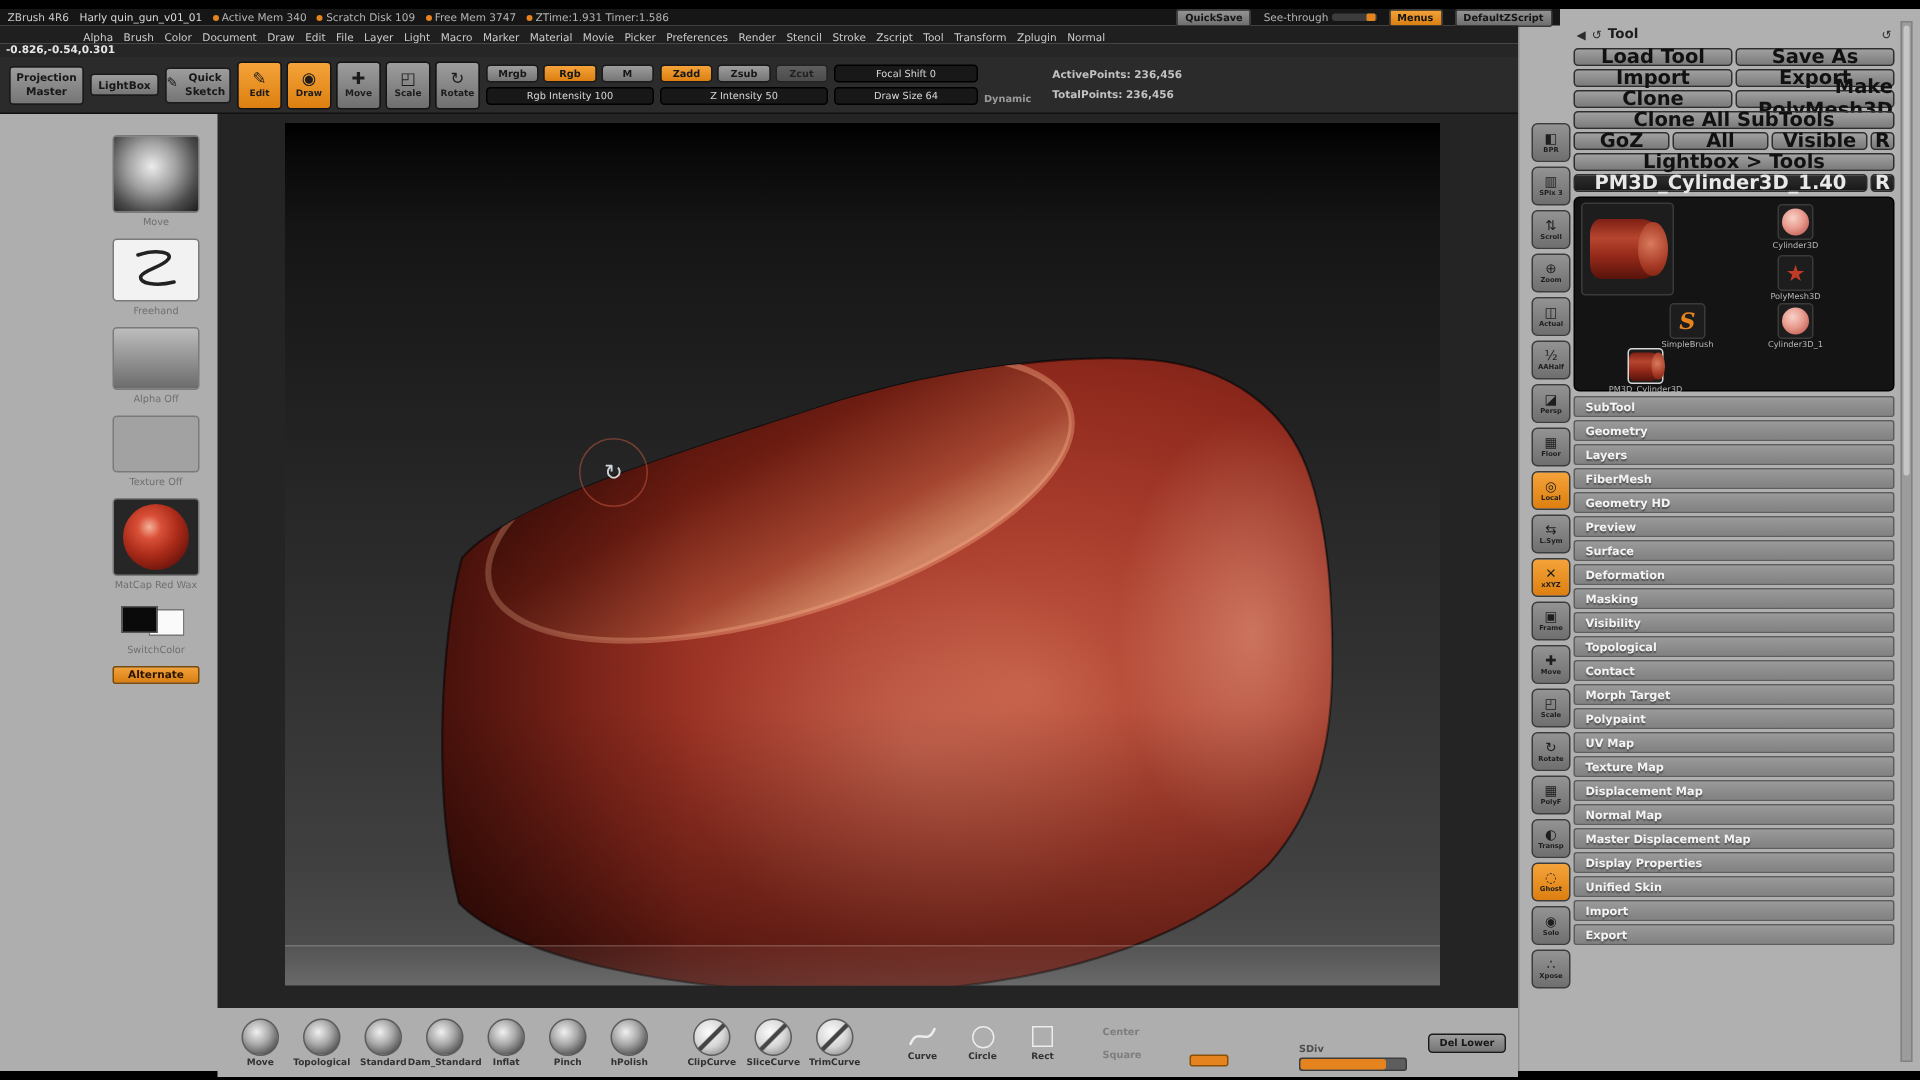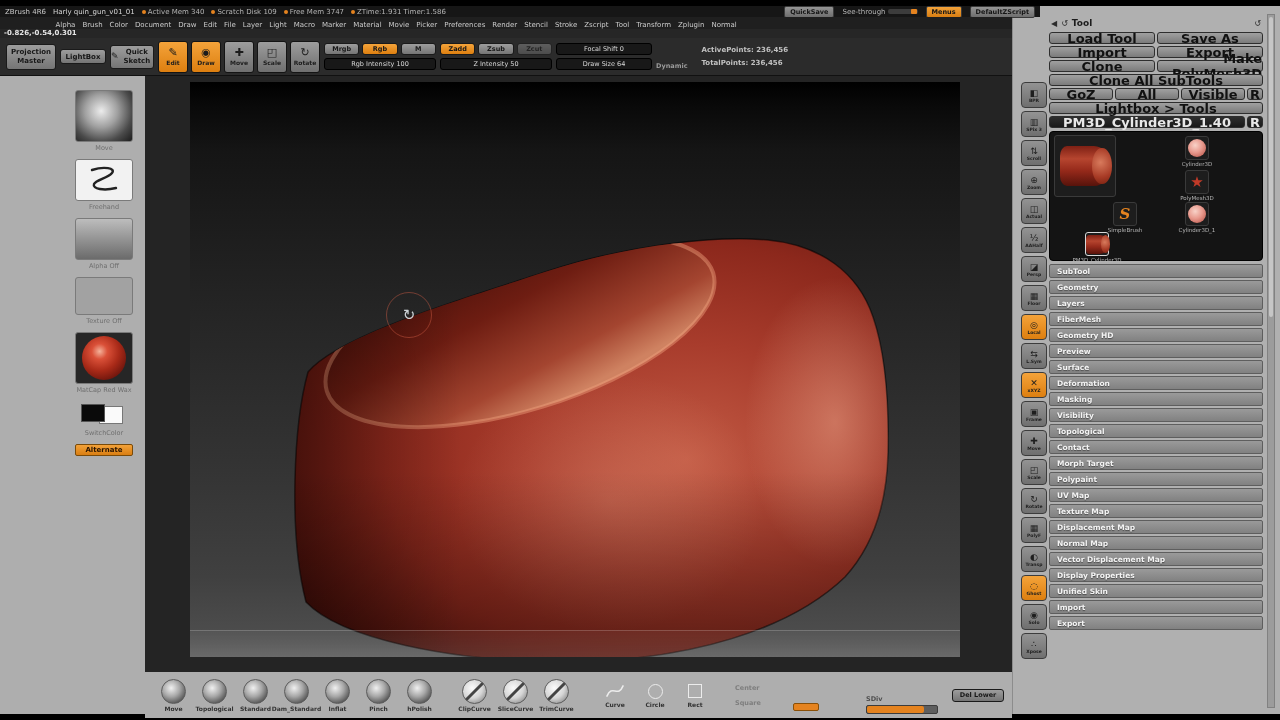--- a/index.html
+++ b/index.html
@@ -340,21 +340,21 @@
           <div class="section">Masking</div>
           <div class="section">Visibility</div>
           <div class="section">Topological</div>
           <div class="section">Contact</div>
           <div class="section">Morph Target</div>
           <div class="section">Polypaint</div>
           <div class="section">UV Map</div>
           <div class="section">Texture Map</div>
           <div class="section">Displacement Map</div>
           <div class="section">Normal Map</div>
-          <div class="section">Vector Displacement Map</div>
+          <div class="section">Master Displacement Map</div>
           <div class="section">Display Properties</div>
           <div class="section">Unified Skin</div>
           <div class="section">Import</div>
           <div class="section">Export</div>
         </div>
     </div>
 
     <div class="vscroll">
       <div class="vscroll-thumb"></div>
     </div>

